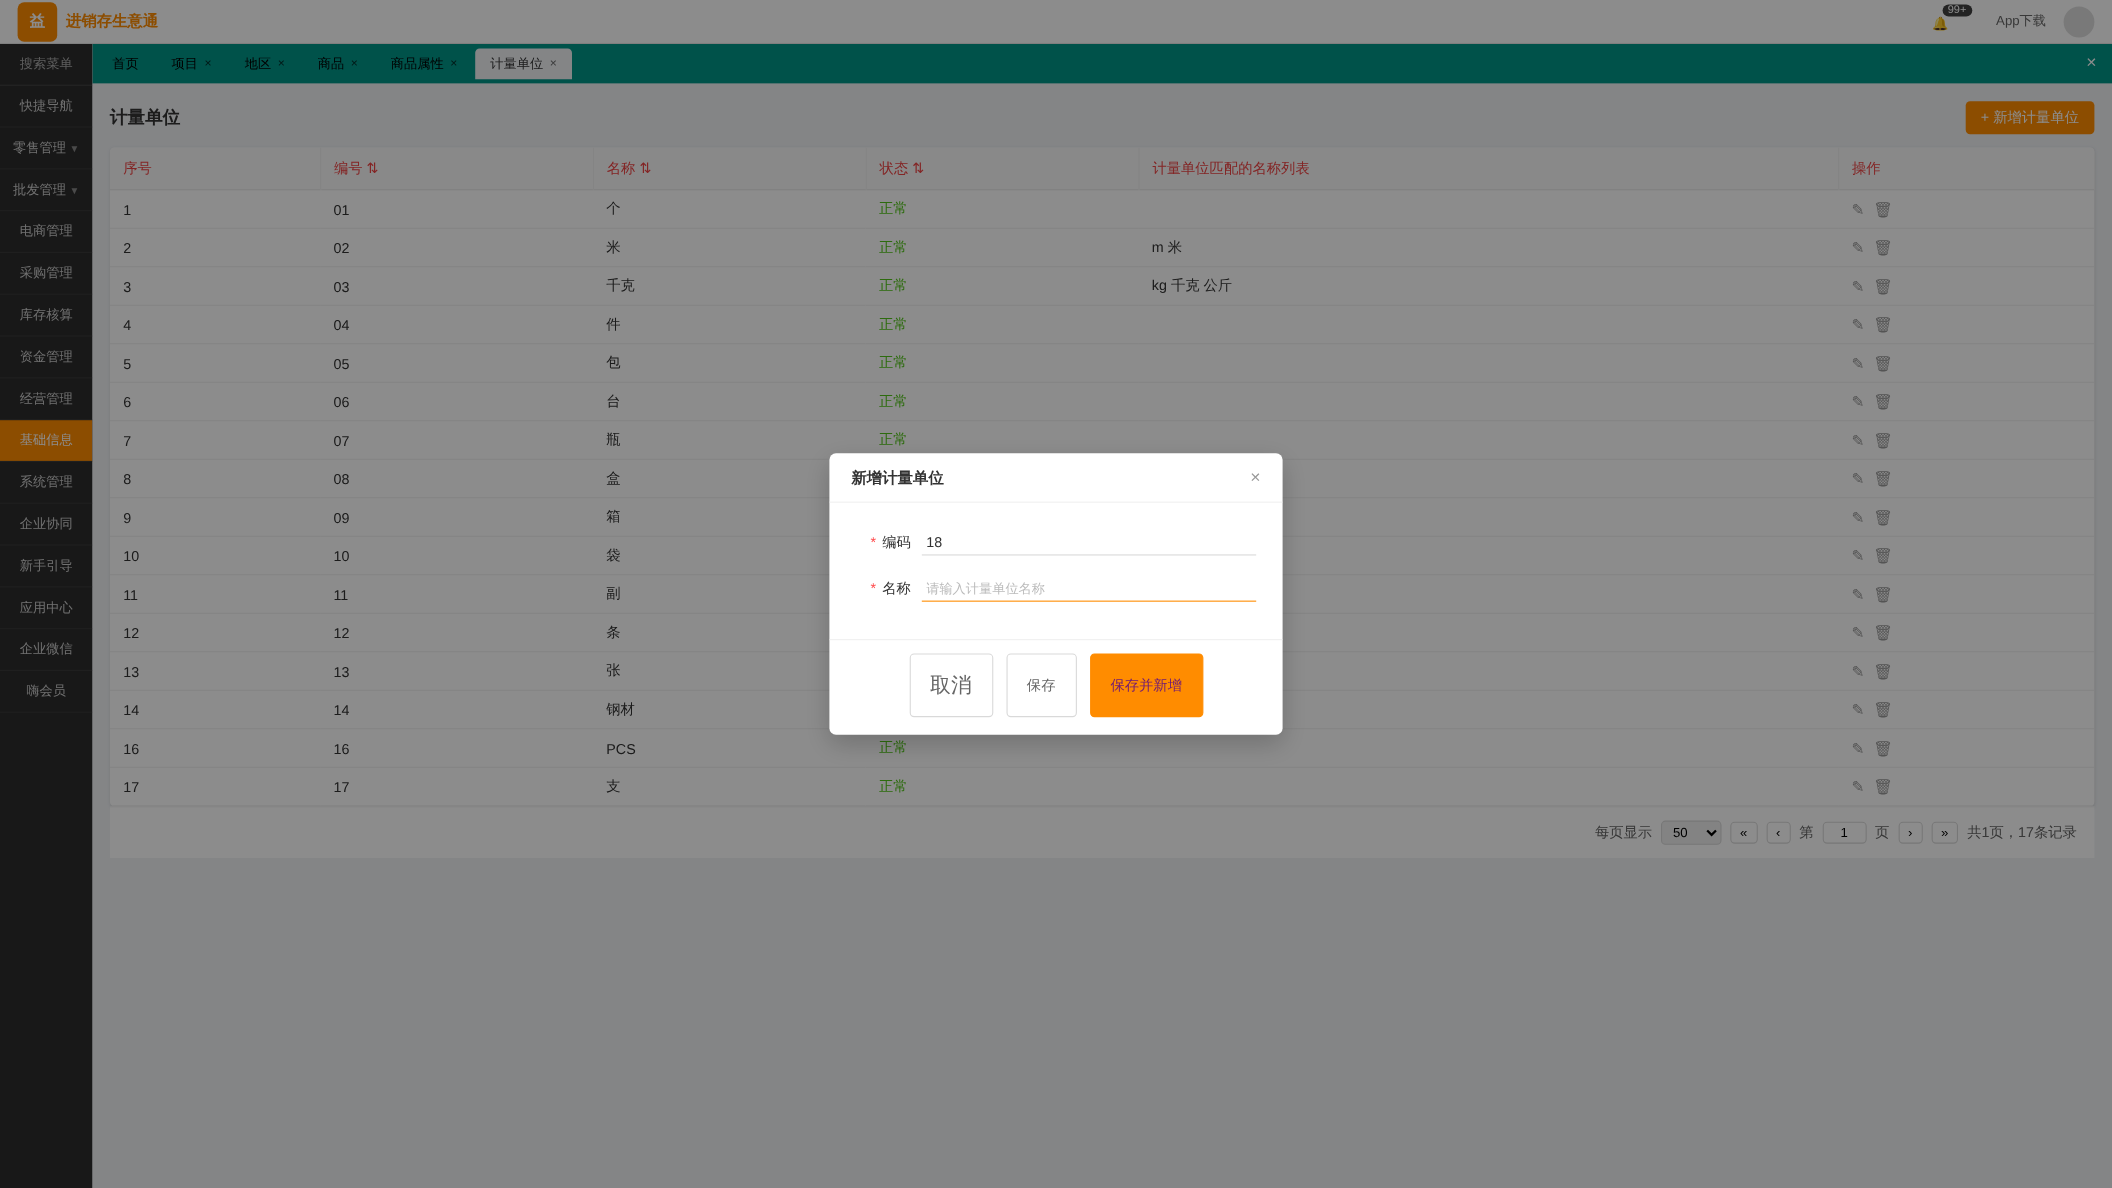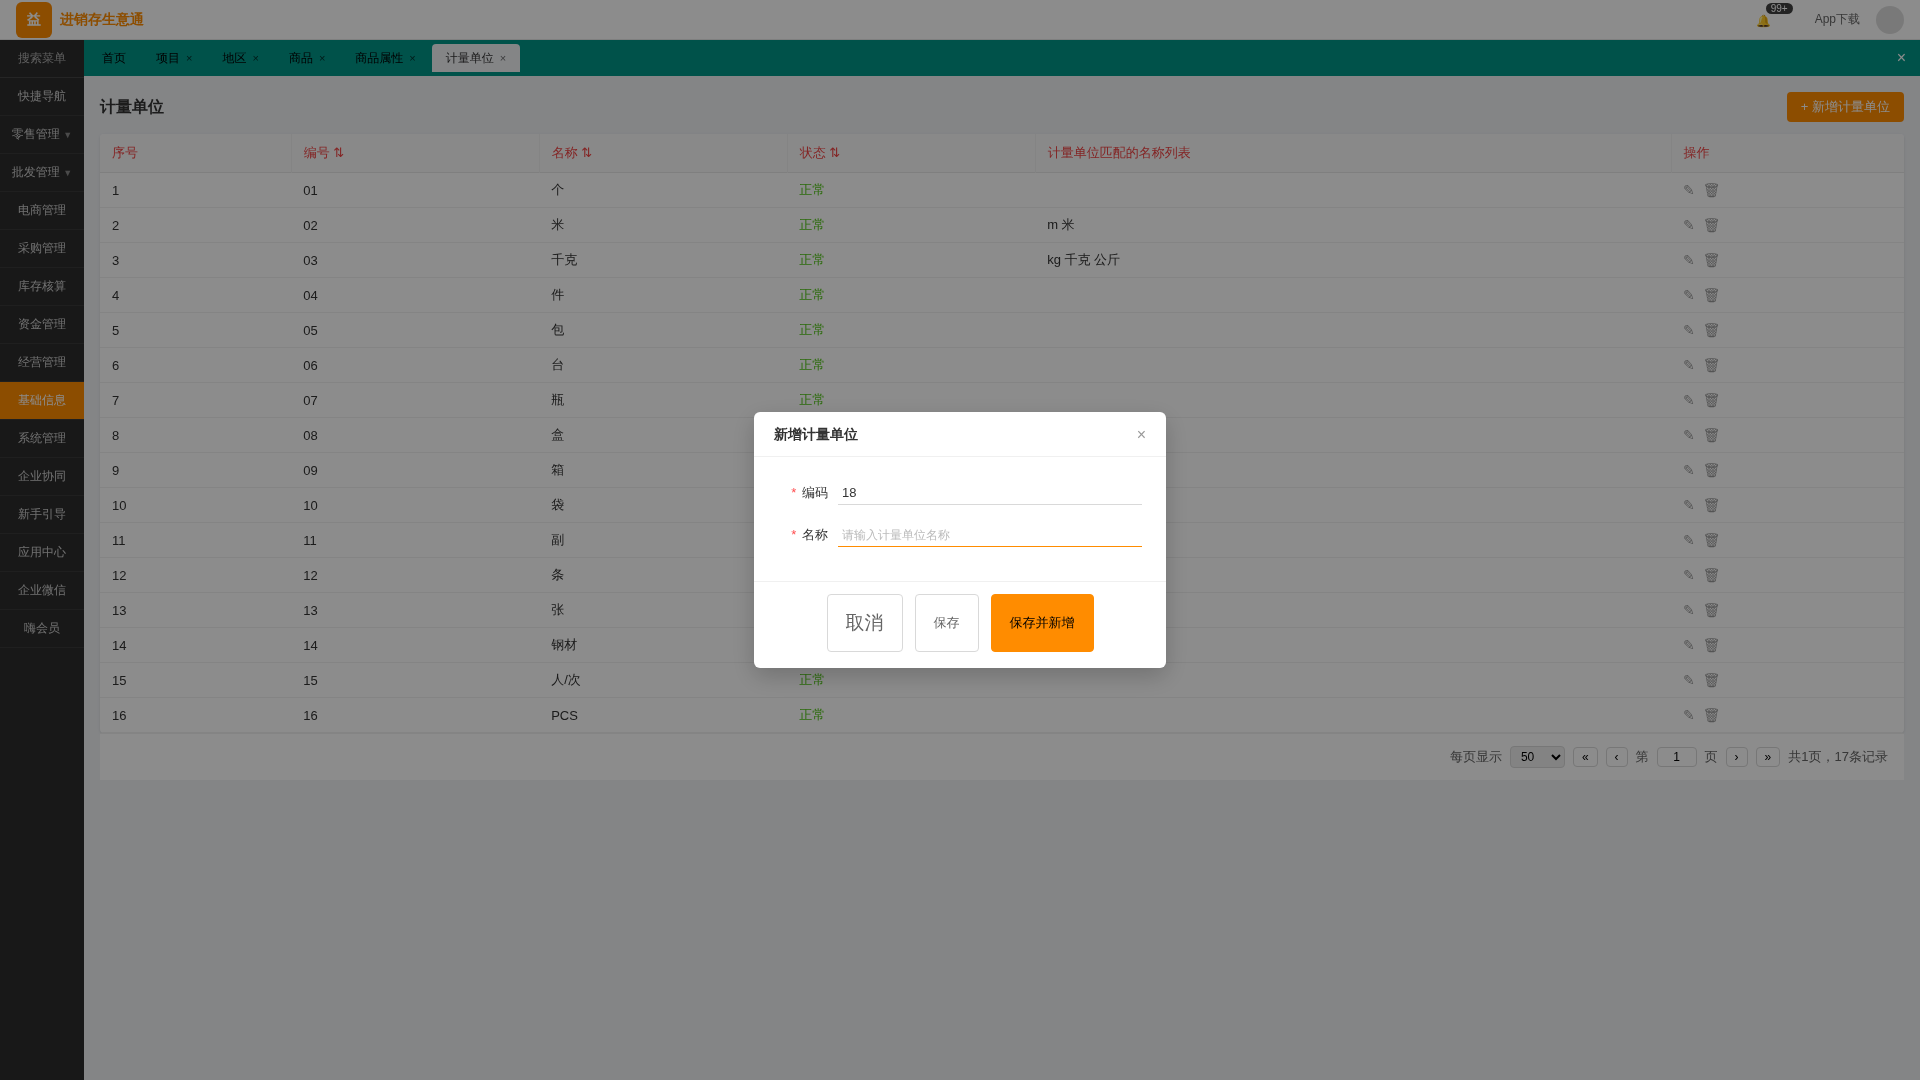--- a/index.html
+++ b/index.html
@@ -348,21 +348,21 @@
       border: 1px solid #d9d9d9;
       color: #666;
       padding: 6px 18px;
       border-radius: 4px;
       cursor: pointer;
       font-size: 13px;
     }
     .btn-save-new {
       background: #ff8c00;
       border: 1px solid #ff8c00;
-      color: #000000;
+      color: #701a75;
       padding: 19px 18px;
       border-radius: 4px;
       cursor: pointer;
       font-size: 13px;
       font-family: Liberation Serif, serif;
     }
   </style>
 </head>
 <body>
 
@@ -606,36 +606,36 @@
       <td class="status-normal">正常</td>
       <td></td>
       <td>
         <div class="action-icons">
           <span class="action-icon">✎</span>
           <span class="action-icon">🗑</span>
         </div>
       </td>
     </tr>
               <tr>
-      <td>15</td>
-      <td>15</td>
-      <td>人/次</td>
-      <td class="status-normal">正常</td>
-      <td></td>
-      <td>
-        <div class="action-icons">
-          <span class="action-icon">✎</span>
-          <span class="action-icon">🗑</span>
-        </div>
-      </td>
-    </tr>
-              <tr>
       <td>16</td>
       <td>16</td>
       <td>PCS</td>
+      <td class="status-normal">正常</td>
+      <td></td>
+      <td>
+        <div class="action-icons">
+          <span class="action-icon">✎</span>
+          <span class="action-icon">🗑</span>
+        </div>
+      </td>
+    </tr>
+              <tr>
+      <td>17</td>
+      <td>17</td>
+      <td>支</td>
       <td class="status-normal">正常</td>
       <td></td>
       <td>
         <div class="action-icons">
           <span class="action-icon">✎</span>
           <span class="action-icon">🗑</span>
         </div>
       </td>
     </tr>
             </tbody>

